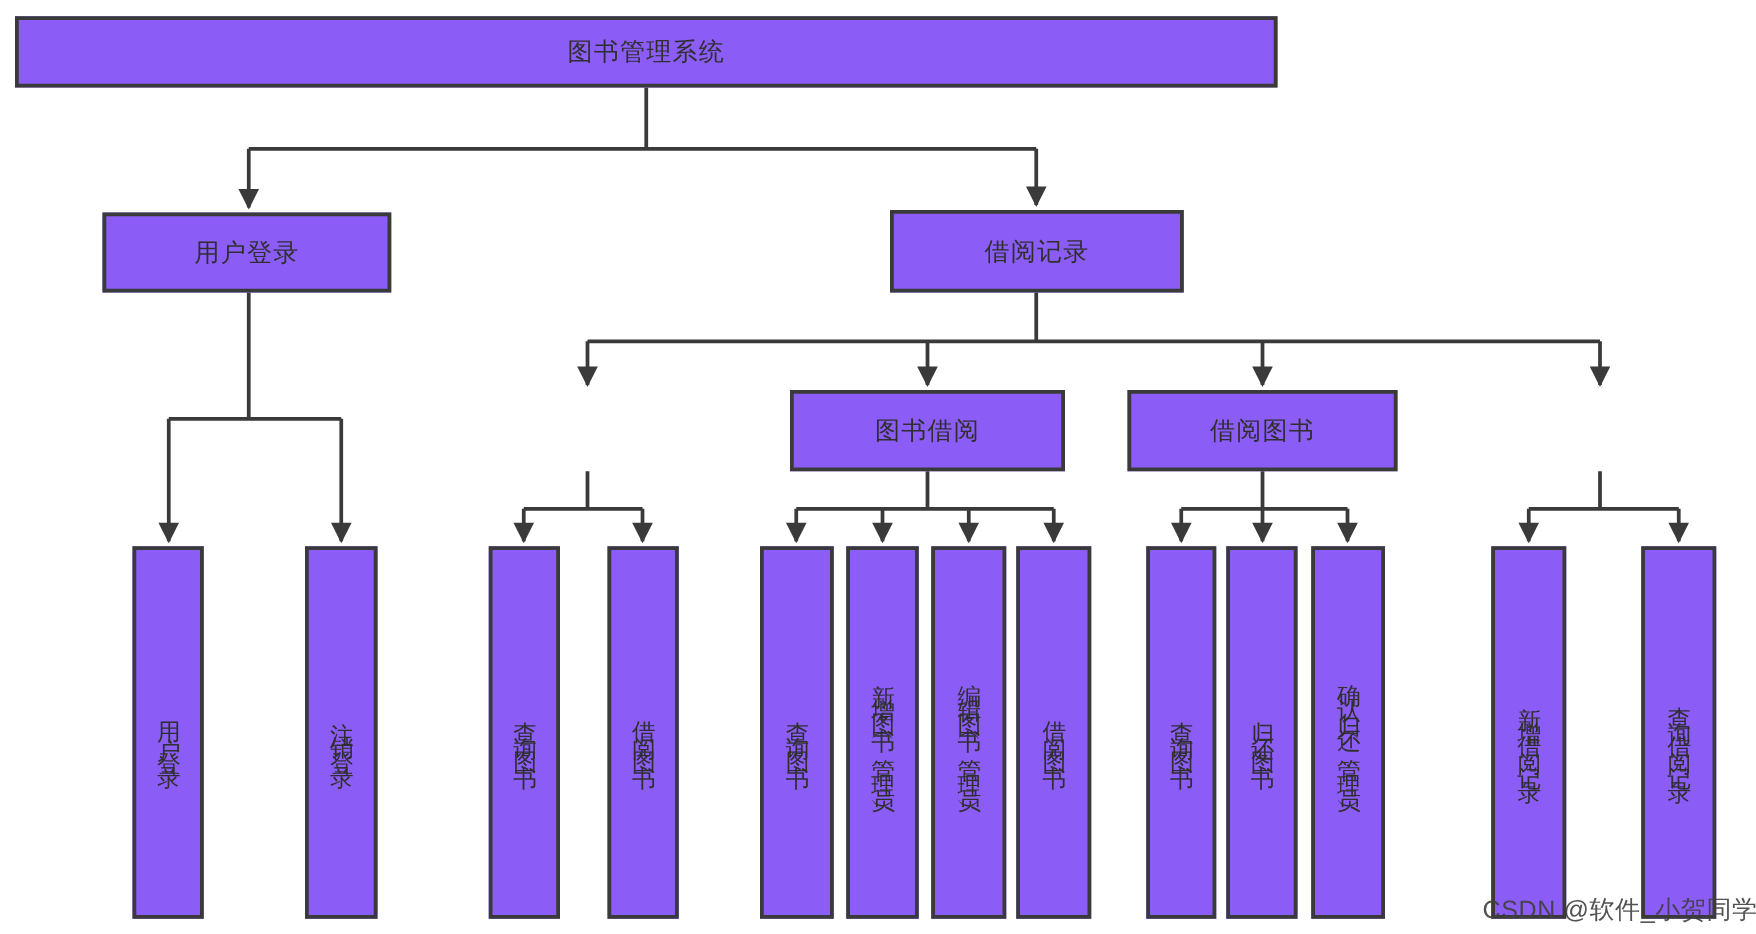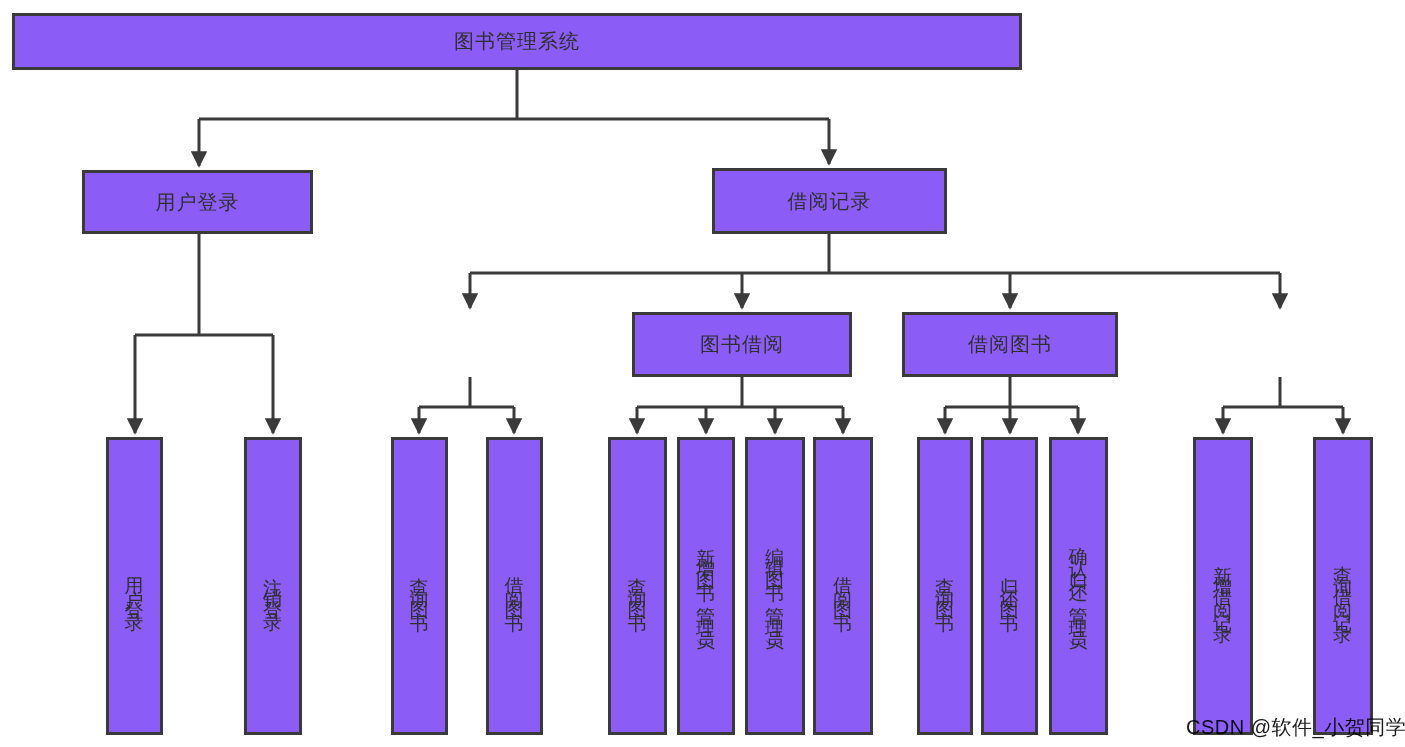--- a/index.html
+++ b/index.html
@@ -32,21 +32,21 @@
     letter-spacing:12px;
     color:#2f2f2f;
     line-height:1;
     white-space:nowrap;
   }
   .watermark{
     position:absolute;
     left:1186px;
     top:714px;
     font-size:20px;
-    color:#000000;
+    color:#404040;
     opacity:0.9;
     z-index:5;
     white-space:nowrap;
     letter-spacing:0.5px;
   }
 </style>
 </head>
 <body>
 
 <div class="canvas">

